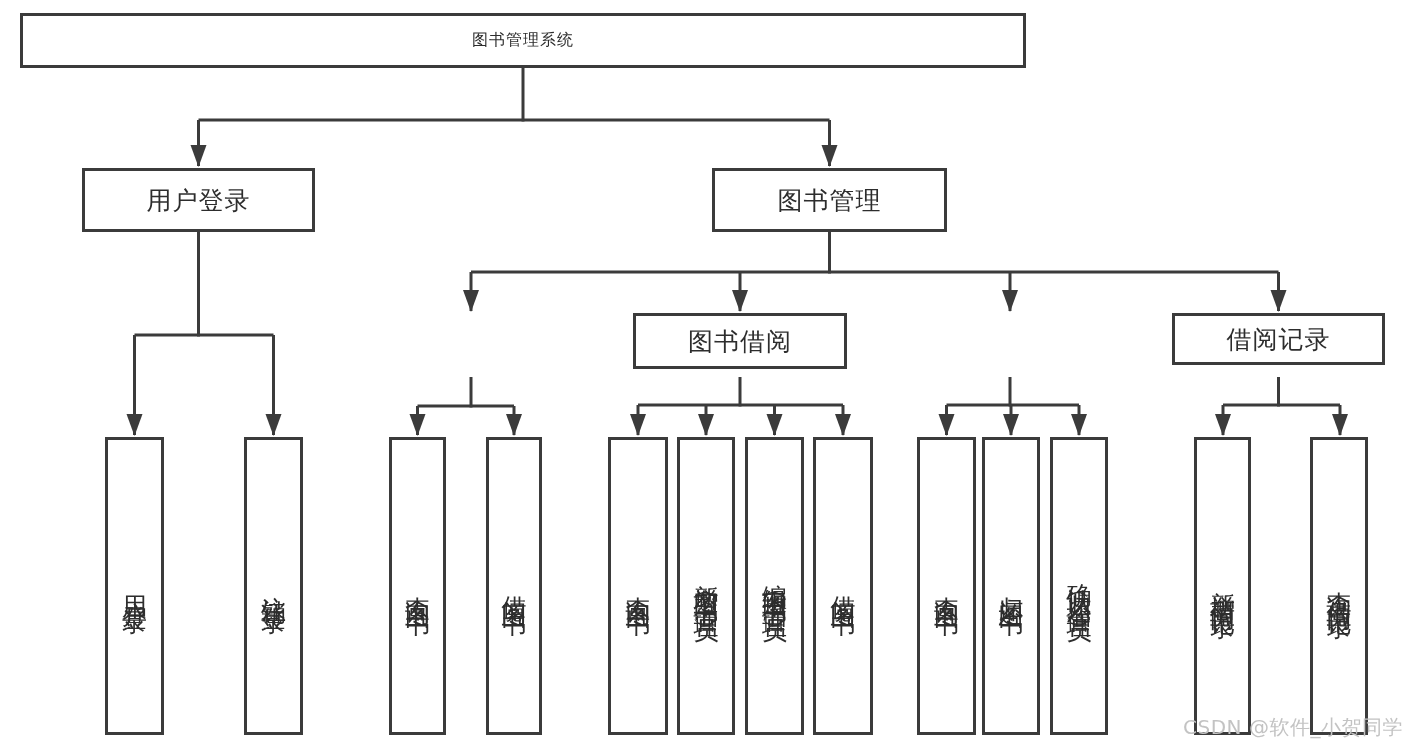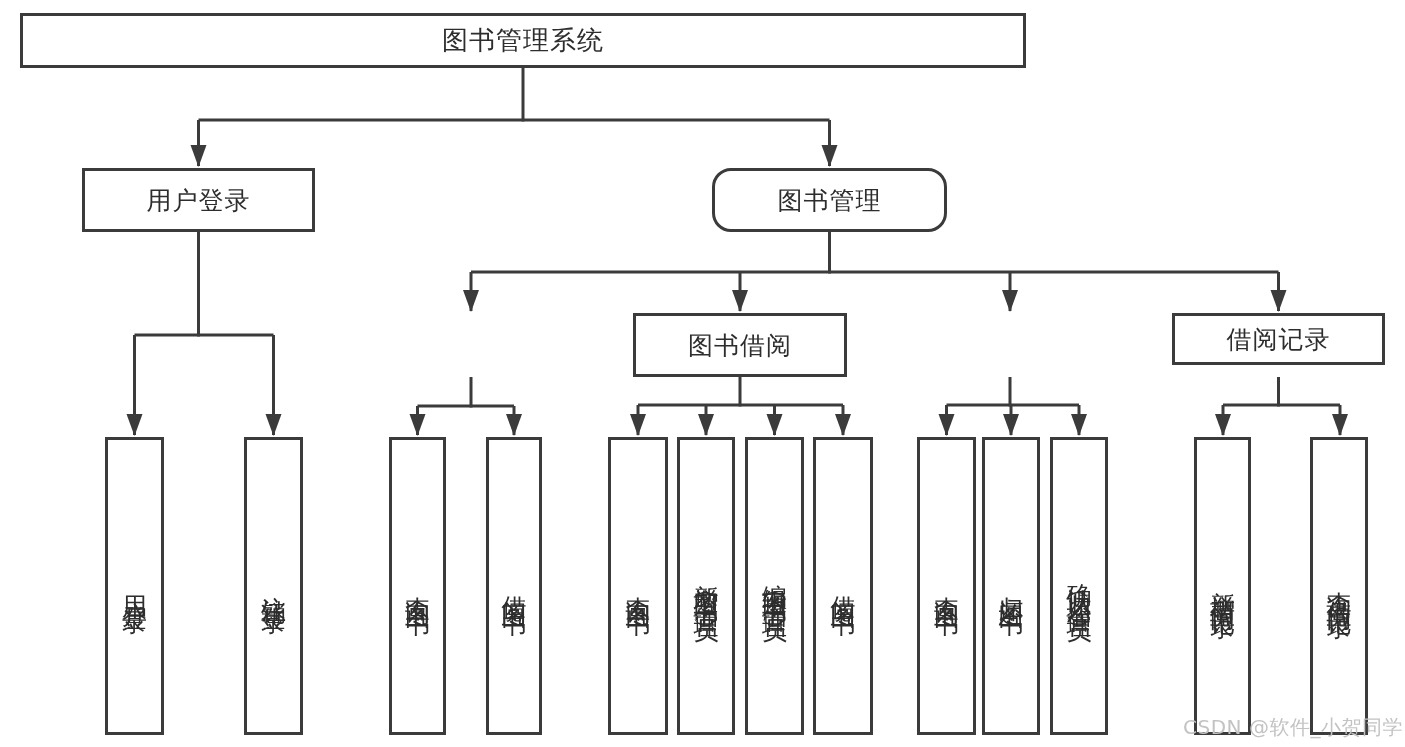--- a/index.html
+++ b/index.html
@@ -20,21 +20,21 @@
     display:flex;
     align-items:center;
     justify-content:center;
     text-align:center;
   }
   .hbox{
     font-size:25px;
     letter-spacing:1px;
     white-space:nowrap;
   }
-  .root-box{font-size:26px;}
+  .root-box{font-size:16px;}
   .vbox{
     writing-mode:vertical-rl;
     text-orientation:mixed;
     font-size:25px;
     letter-spacing:5px;
     line-height:1;
   }
   .watermark{
     position:absolute;
     left:1183px;
@@ -110,23 +110,23 @@
       <line x1="1278.5" y1="377" x2="1278.5" y2="406.5"></line>
       <line x1="1223" y1="405" x2="1340" y2="405"></line>
       <line x1="1223" y1="405" x2="1223" y2="435" marker-end="url(#arrow)"></line>
       <line x1="1340" y1="405" x2="1340" y2="435" marker-end="url(#arrow)"></line>
     </g>
   </svg>
 
   <div class="node hbox root-box" style="left:20px;top:13px;width:1006px;height:55px;">图书管理系统</div>
 
   <div class="node hbox" style="left:82px;top:168px;width:233px;height:64px;">用户登录</div>
-  <div class="node hbox" style="left:712px;top:168px;width:235px;height:64px;border-radius:19px;">图书管理</div>
+  <div class="node hbox" style="left:712px;top:168px;width:235px;height:64px;">图书管理</div>
 
-  <div class="node hbox" style="left:633px;top:313px;width:214px;height:64px;">图书借阅</div>
+  <div class="node hbox" style="left:633px;top:313px;width:214px;height:56px;">图书借阅</div>
   <div class="node hbox" style="left:1172px;top:313px;width:213px;height:52px;">借阅记录</div>
 
   <div class="node vbox" style="left:105px;top:437px;width:59px;height:298px;">用户登录</div>
   <div class="node vbox" style="left:244px;top:437px;width:59px;height:298px;">注销登录</div>
 
   <div class="node vbox" style="left:389px;top:437px;width:57px;height:298px;">查询图书</div>
   <div class="node vbox" style="left:486px;top:437px;width:56px;height:298px;">借阅图书</div>
 
   <div class="node vbox" style="left:608px;top:437px;width:60px;height:298px;">查询图书</div>
   <div class="node vbox" style="left:677px;top:437px;width:58px;height:298px;">新增图书（管理员）</div>

